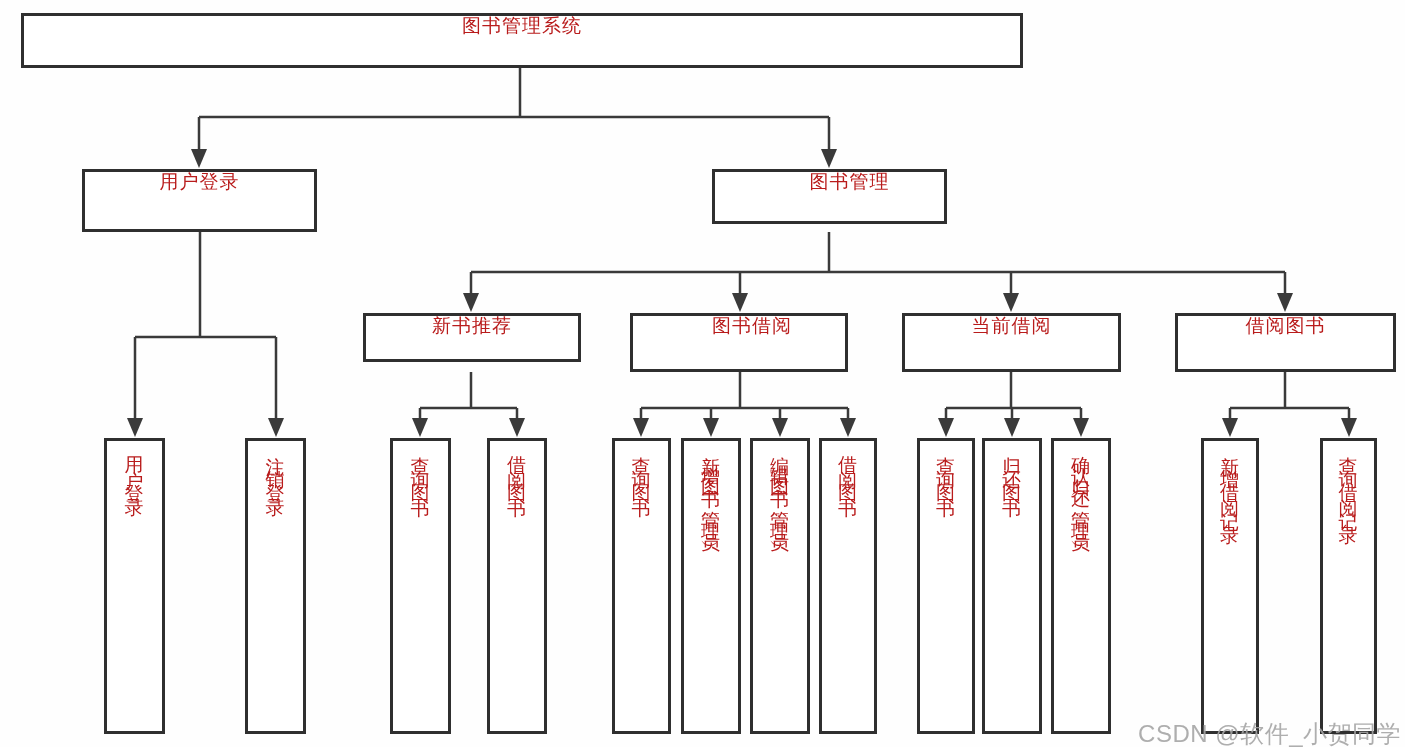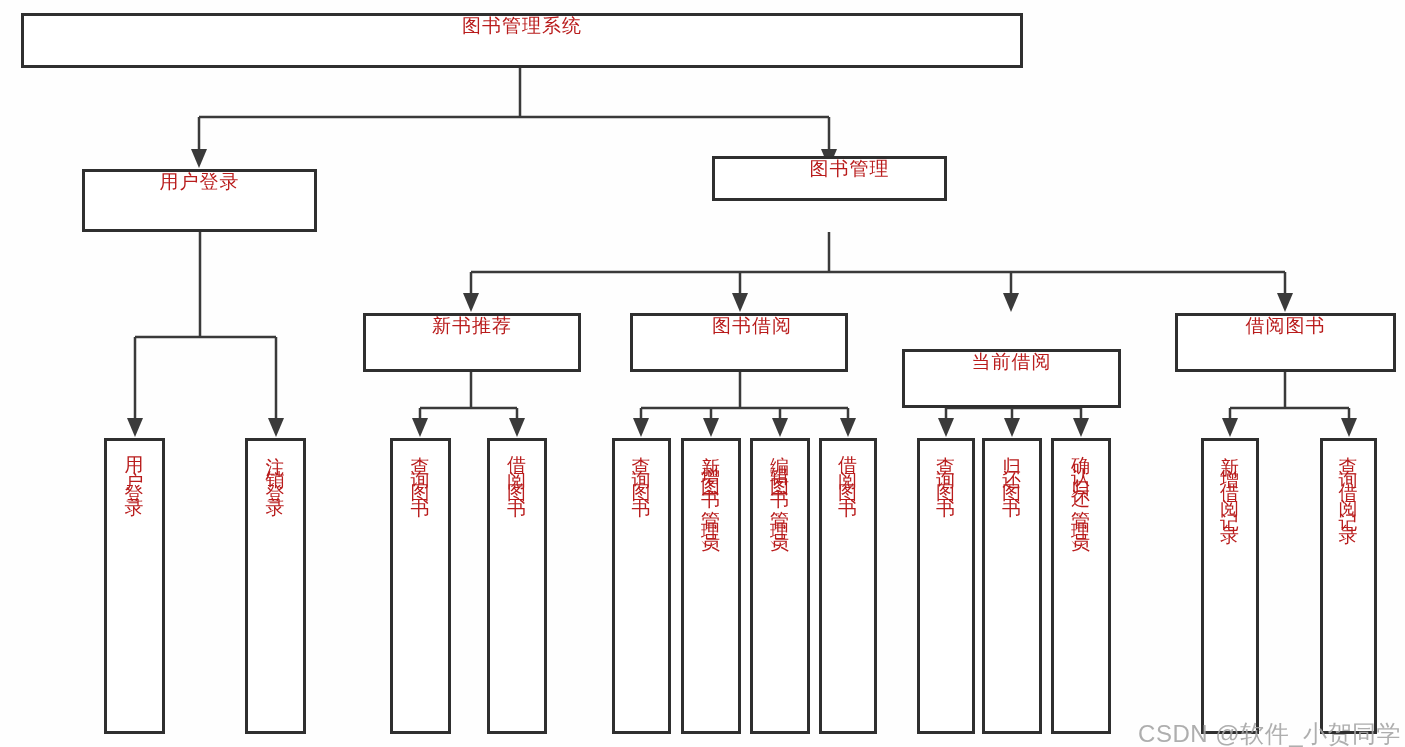--- a/index.html
+++ b/index.html
@@ -82,31 +82,31 @@
     </g>
   </svg>
 
   <div class="node h" style="left:21px;top:13px;width:1002px;height:55px;">
     <span>图书管理系统</span>
   </div>
 
   <div class="node h" style="left:82px;top:169px;width:235px;height:63px;">
     <span>用户登录</span>
   </div>
-  <div class="node h" style="left:712px;top:156px;width:235px;height:45px;padding-left:40px;">
+  <div class="node h" style="left:712px;top:169px;width:235px;height:55px;padding-left:40px;">
     <span>图书管理</span>
   </div>
 
-  <div class="node h" style="left:363px;top:313px;width:218px;height:59px;">
+  <div class="node h" style="left:363px;top:313px;width:218px;height:49px;">
     <span>新书推荐</span>
   </div>
   <div class="node h" style="left:630px;top:313px;width:218px;height:59px;padding-left:26px;">
     <span>图书借阅</span>
   </div>
-  <div class="node h" style="left:902px;top:313px;width:219px;height:59px;margin-top:36px;">
+  <div class="node h" style="left:902px;top:313px;width:219px;height:59px;">
     <span>当前借阅</span>
   </div>
   <div class="node h" style="left:1175px;top:313px;width:221px;height:59px;">
     <span>借阅图书</span>
   </div>
 
   <div class="node v" style="left:104px;top:438px;width:61px;height:296px;">
     <span>用户登录</span>
   </div>
   <div class="node v" style="left:245px;top:438px;width:61px;height:296px;">

